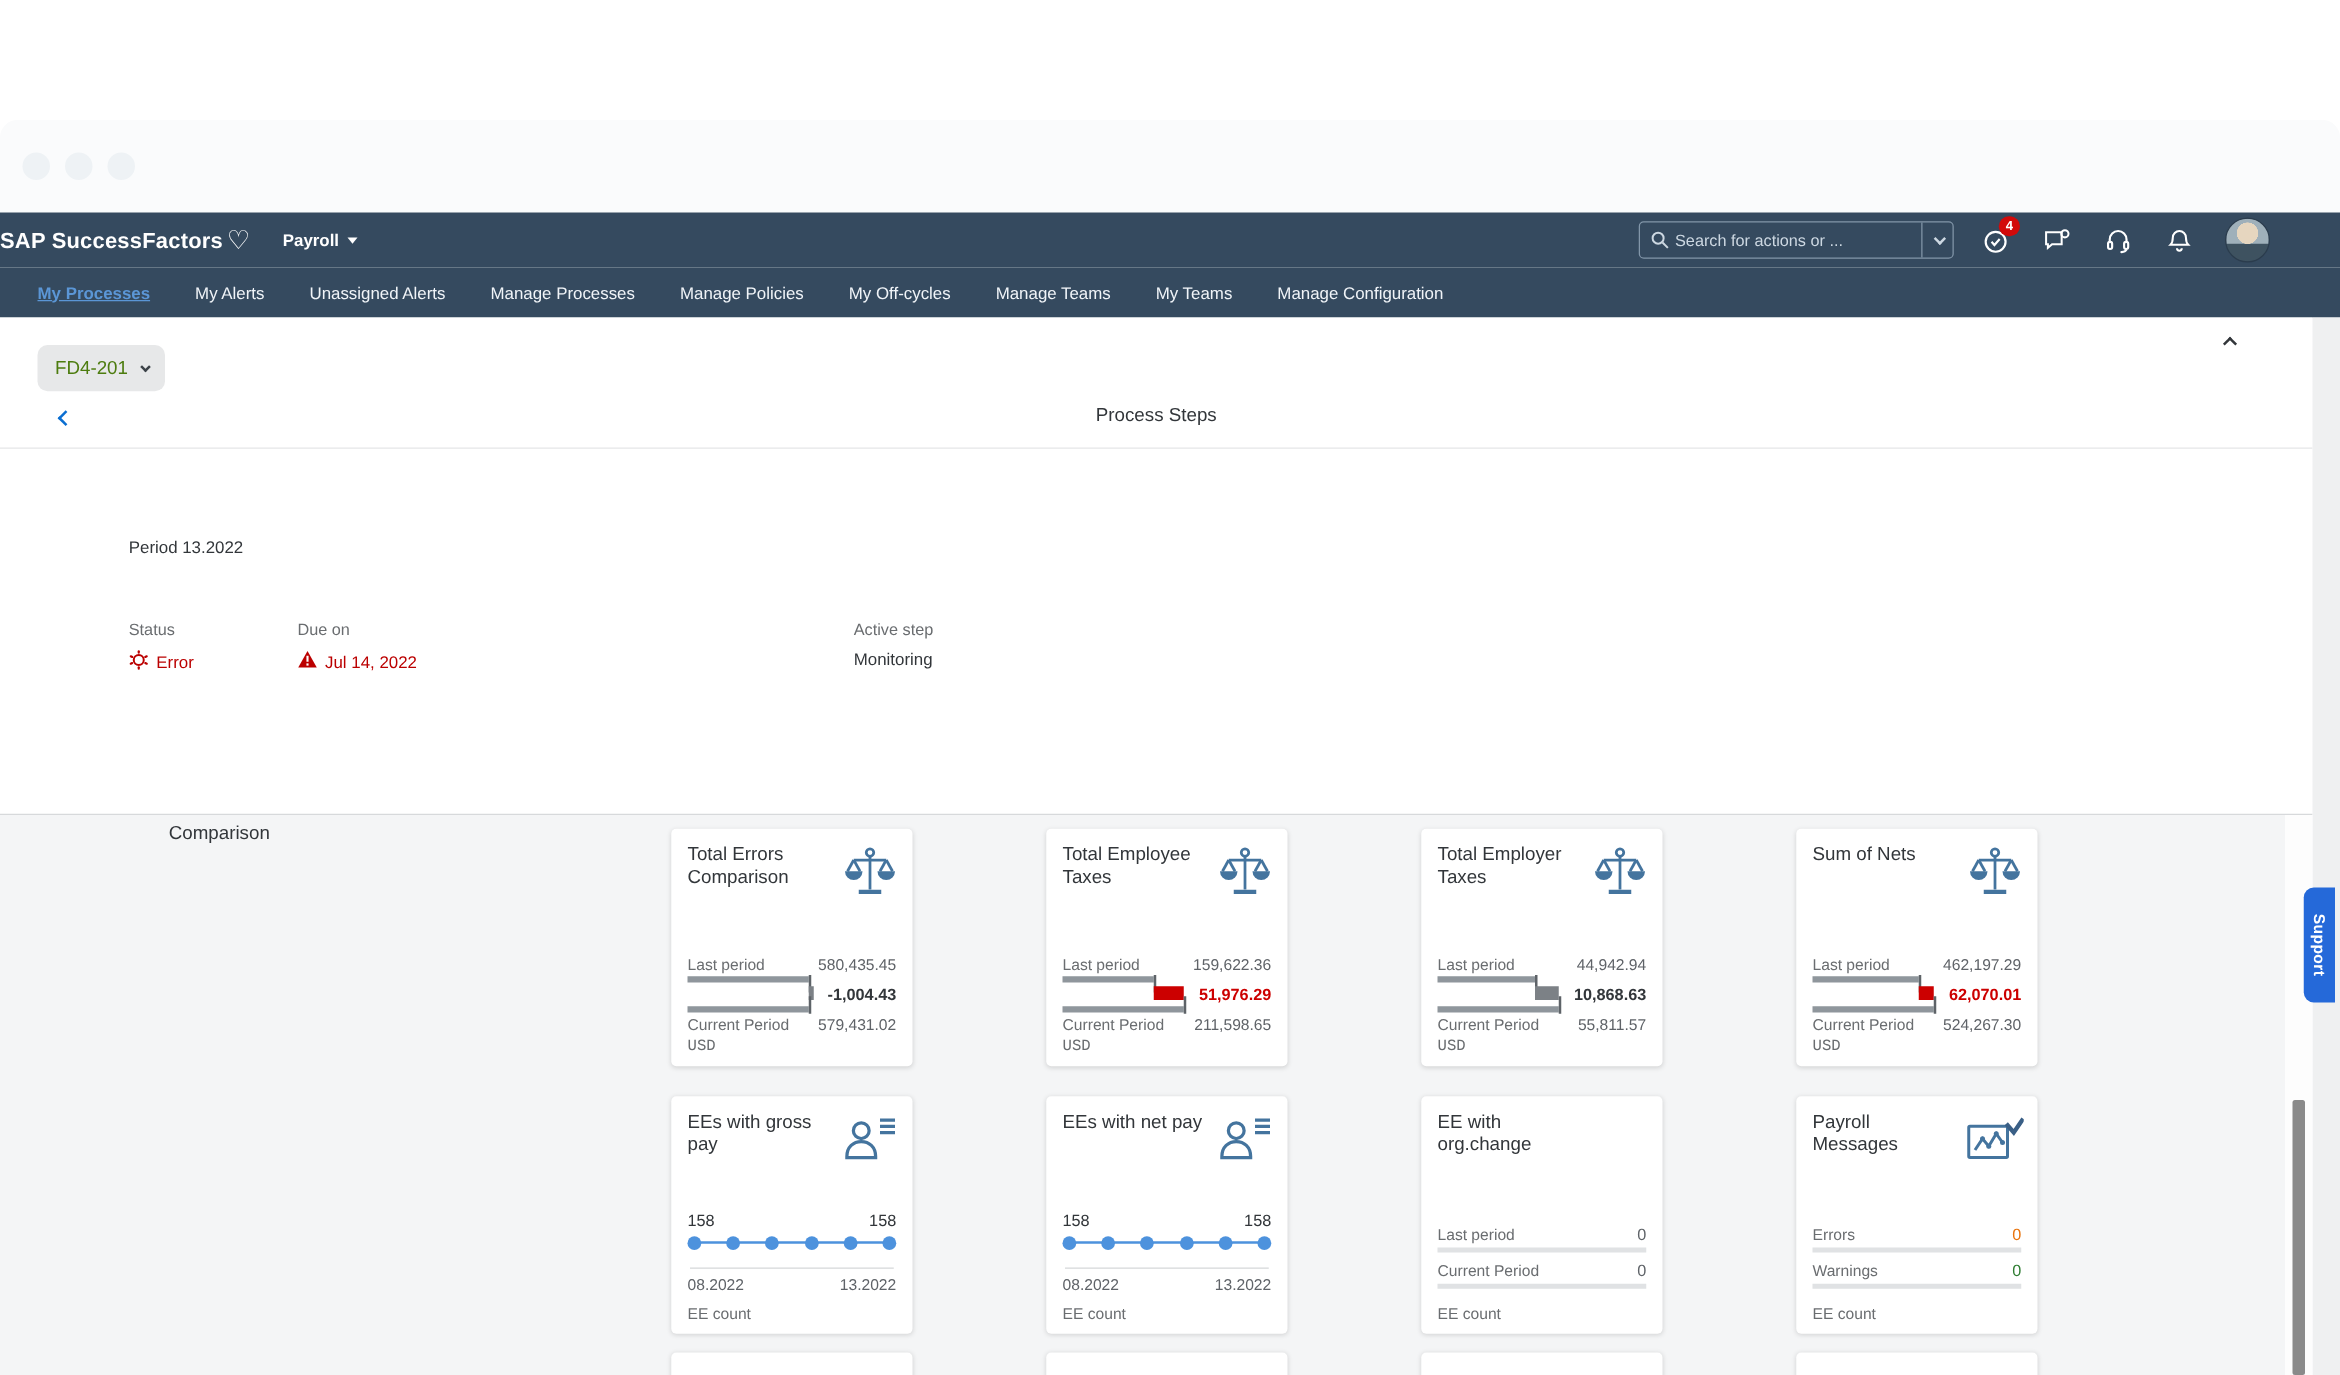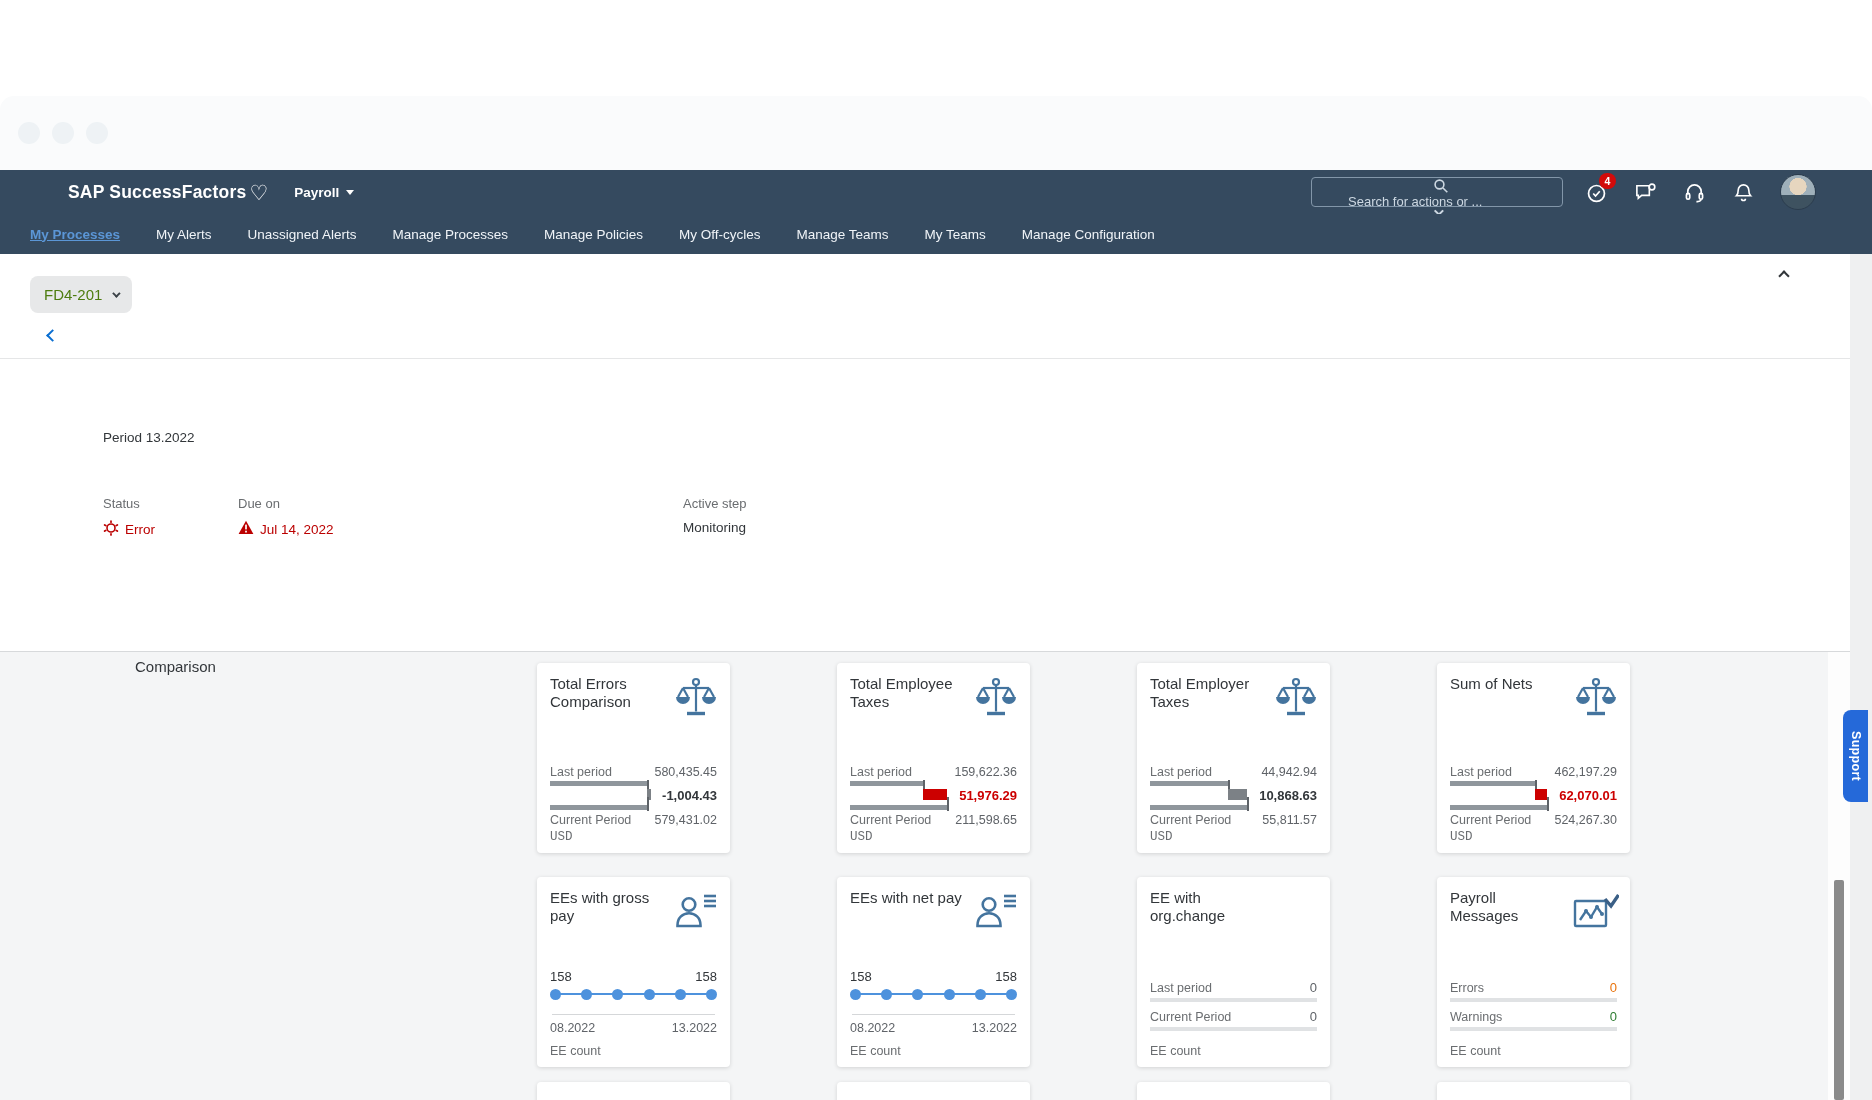--- a/index.html
+++ b/index.html
@@ -15,33 +15,33 @@
     position:absolute; top:96px; left:0; width:1872px; height:74px;
     background:#fafbfc; border-radius:14px 14px 0 0;
   }
   .wdot { position:absolute; top:26px; width:22px; height:22px; border-radius:50%; background:#eef2f5; }
 
   
   .topbar {
     position:absolute; top:170px; left:0; width:1872px; height:44px;
     background:#354a5f; display:flex; align-items:center;
   }
-  .brand { margin-left:68px; display:flex; align-items:center; color:#fff; }
+  .brand { display:flex; align-items:center; color:#fff; }
   .brand-text { font-size:17.5px; font-weight:bold; letter-spacing:.2px; }
   .brand-heart { font-size:21px; margin-left:3px; line-height:1; }
   .module { margin-left:26px; display:flex; align-items:center; gap:7px; color:#fff; font-size:13.5px; font-weight:bold; }
   .chev { display:inline-block; width:7px; height:7px; border-right:2px solid currentColor; border-bottom:2px solid currentColor; }
   .chev-down { transform:rotate(45deg) translateY(-2px); }
   .chev-up   { transform:rotate(-135deg); }
   .chev-left { transform:rotate(135deg); }
   .tri-down { width:0; height:0; border-left:4.5px solid transparent; border-right:4.5px solid transparent; border-top:5.5px solid #fff; }
 
   .searchbox {
     position:absolute; right:309px; top:7px; width:252px; height:30px;
-    border:1px solid #8296a9; border-radius:4px; display:flex; align-items:center;flex-direction:column;
+    border:1px solid #8296a9; border-radius:4px; display:flex; align-items:center;
   }
   .searchbox input {
     flex:1; background:transparent; border:none; outline:none;
     color:#dbe3ea; font-size:13px; font-family:"Liberation Sans",sans-serif; padding:0 6px 0 4px;
   }
   .searchbox input::placeholder { color:#cdd8e2; opacity:1; }
   .search-ico { margin-left:8px; display:flex; }
   .search-sep { width:1px; height:28px; background:#8296a9; }
   .search-caret { width:24px; display:flex; justify-content:center; color:#cdd8e2; }
 
@@ -246,20 +246,21 @@
     <span>FD4-201</span>
     <i class="chev chev-down"></i>
   </div>
   <div class="collapse-btn">
     <i class="chev chev-up"></i>
   </div>
 
   <div class="back-btn">
     <i class="chev chev-left"></i>
   </div>
+  <div class="page-title">Process Steps</div>
   <div class="hdr-divider"></div>
 
   <div class="proc-period">Period 13.2022</div>
 
   <div class="fact" style="left:103px">
     <div class="fact-label">Status</div>
     <div class="fact-value red">
       <span>
         <svg width="16" height="16" viewBox="0 0 16 16">
           <circle cx="8" cy="8" r="4" fill="none" stroke="#bb0000" stroke-width="1.6"></circle>

